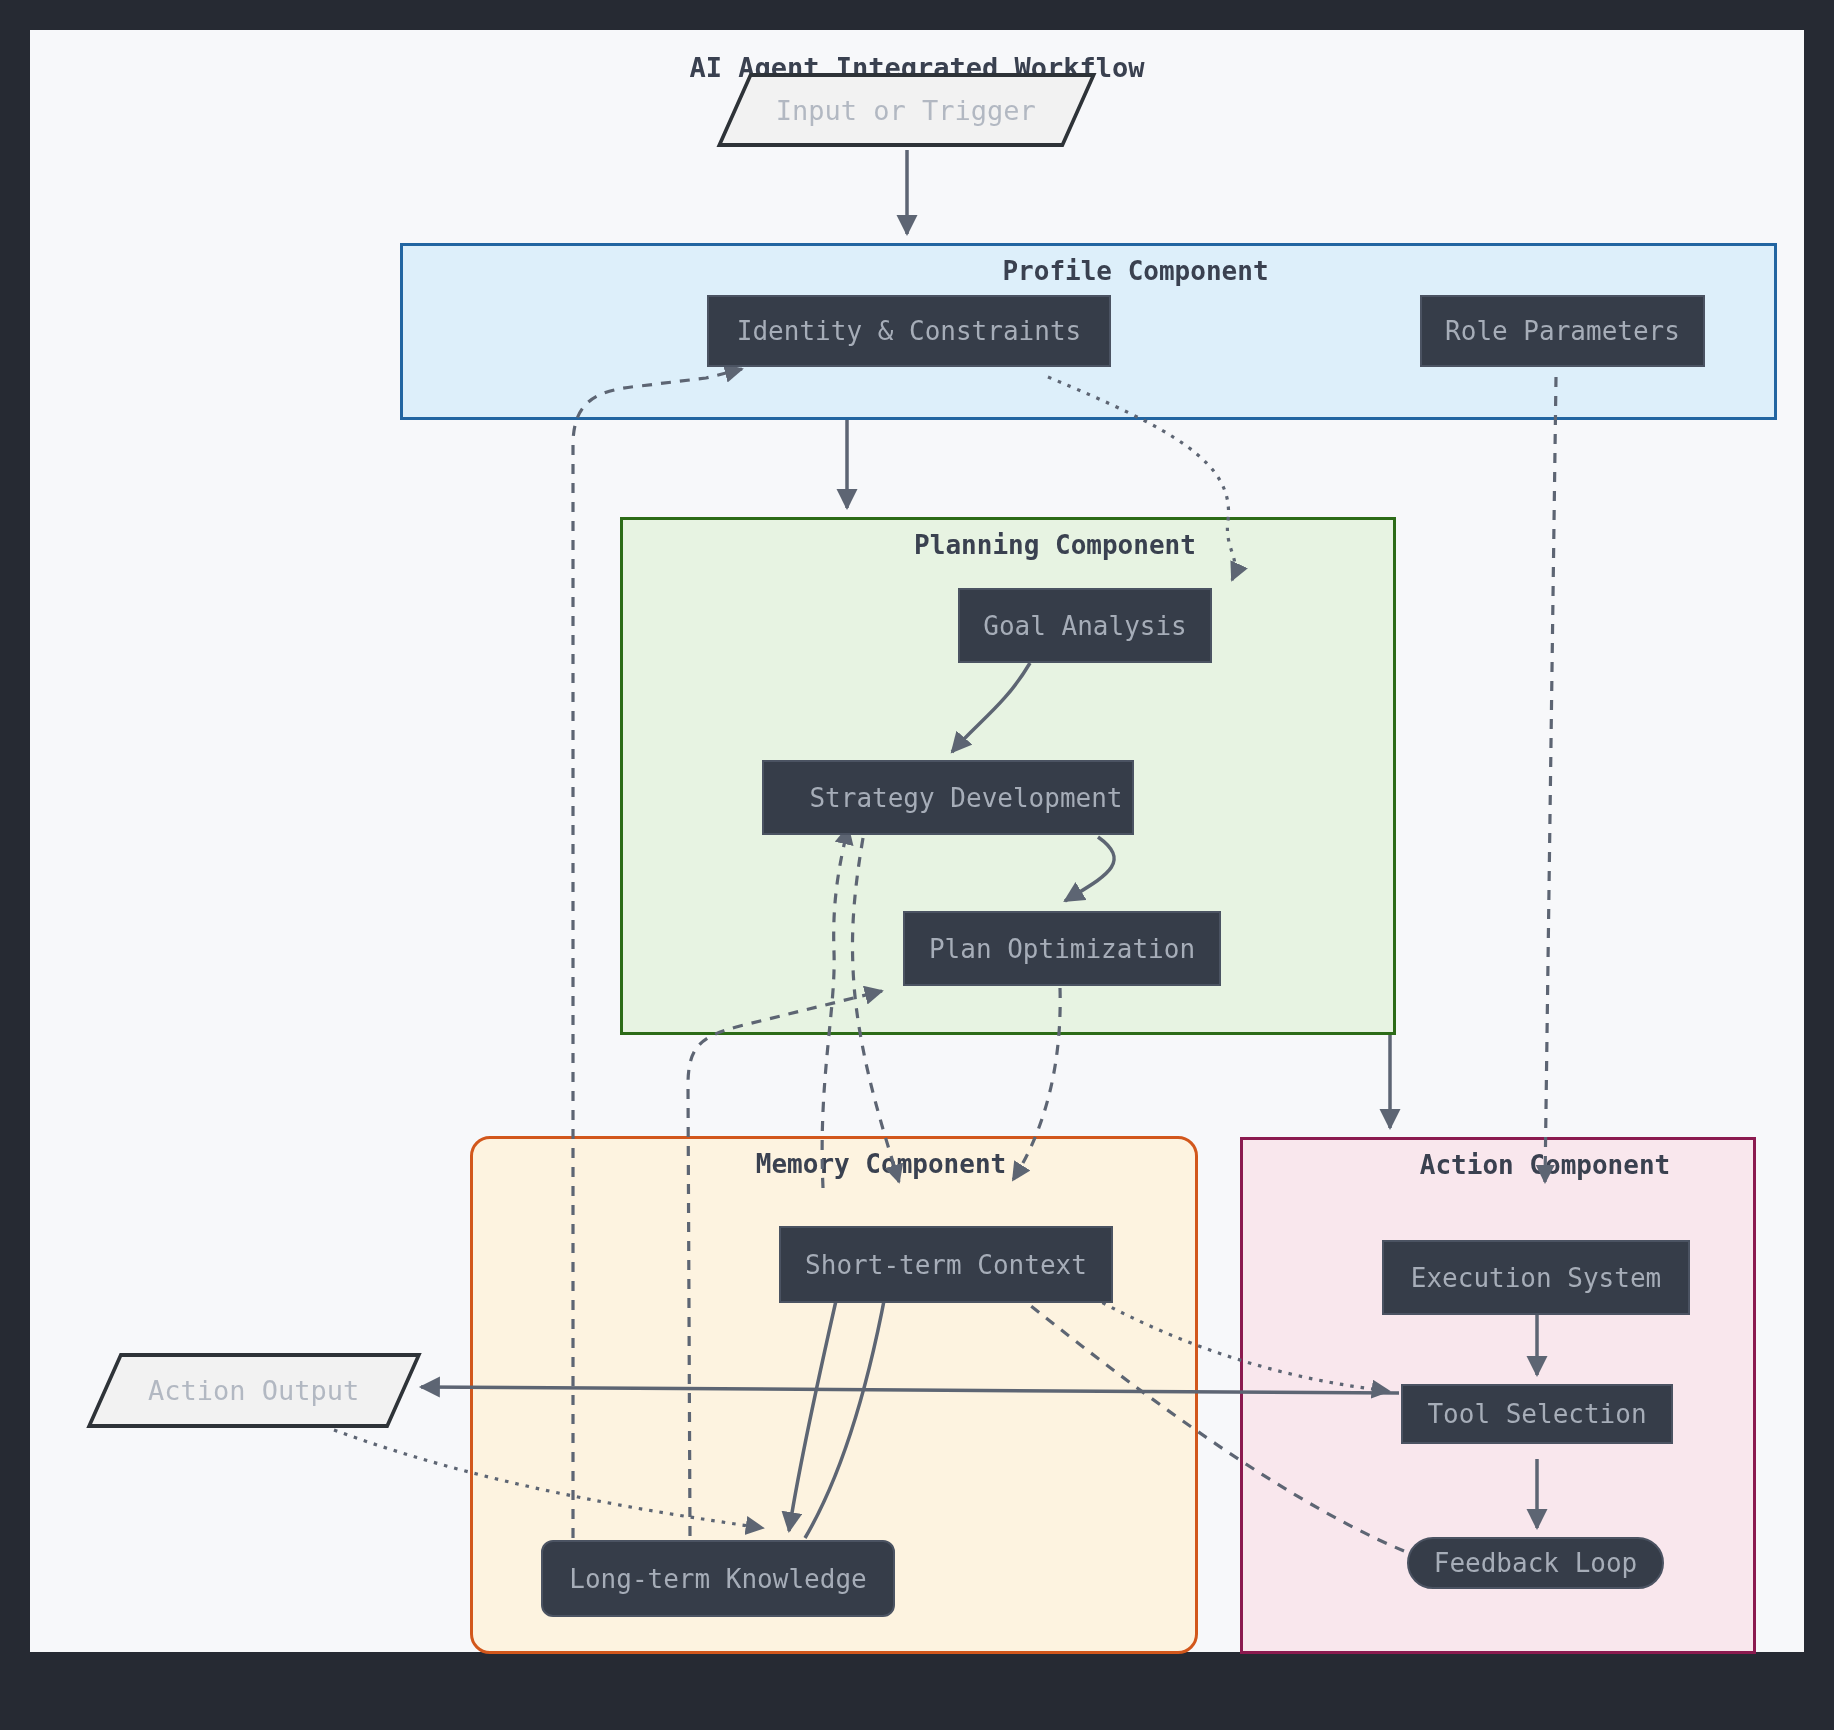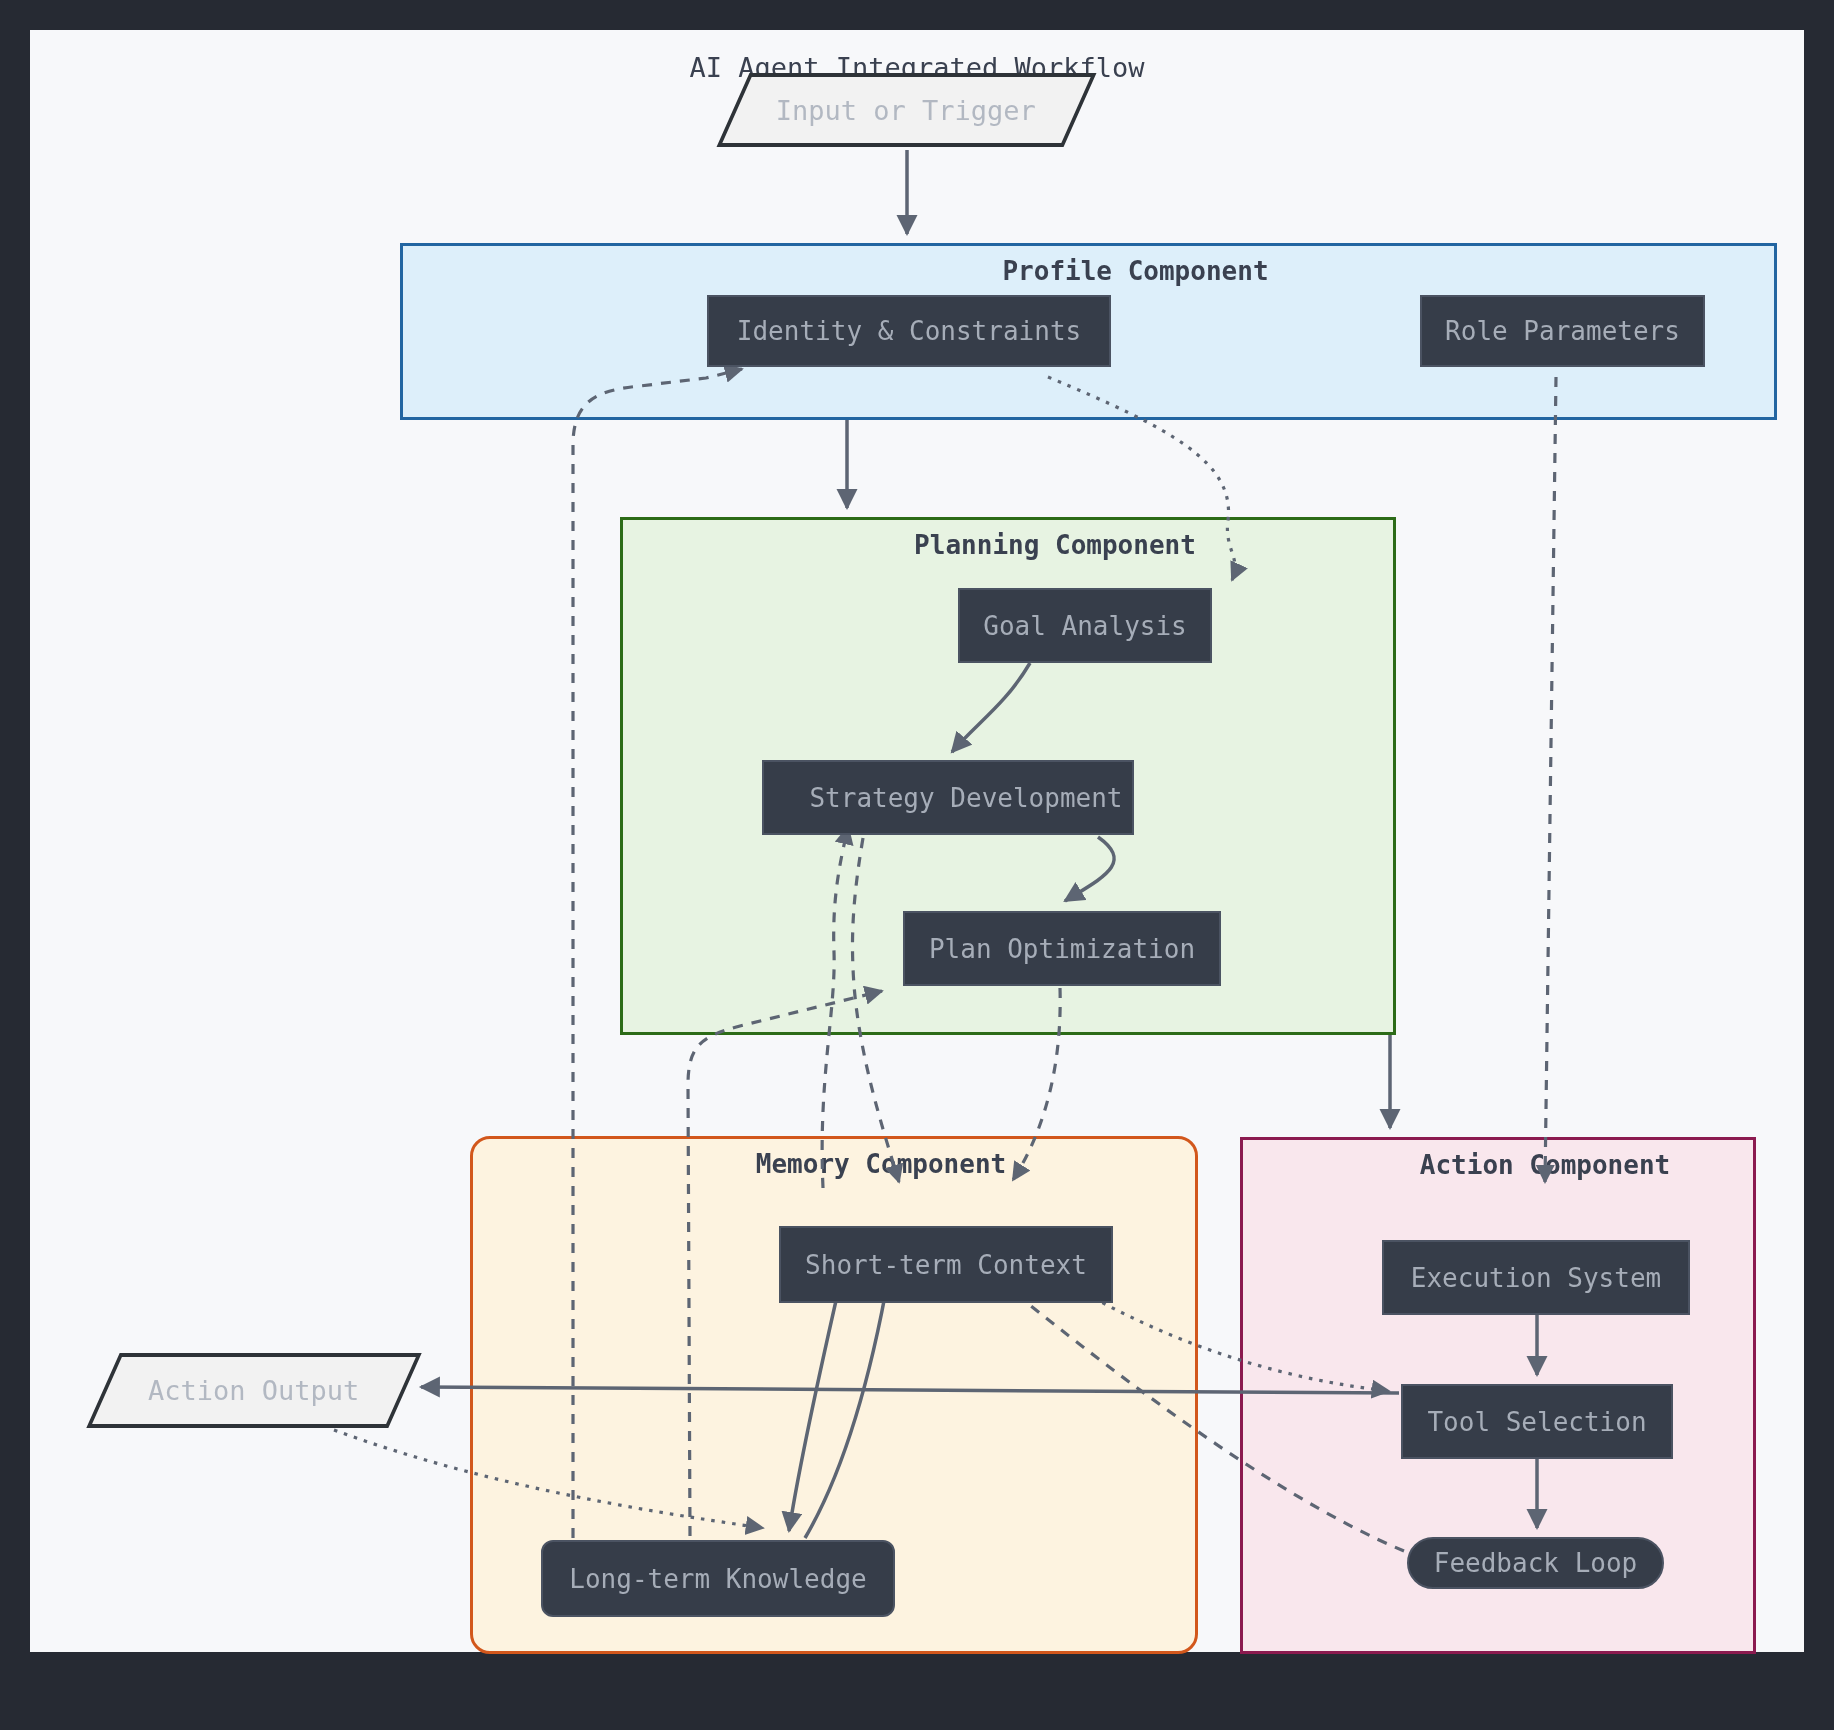--- a/index.html
+++ b/index.html
@@ -9,21 +9,21 @@
     font-family:"DejaVu Sans Mono","Liberation Mono",monospace;
     overflow:hidden;
   }
   #panel{
     position:absolute;left:30px;top:30px;width:1774px;height:1622px;
     background:var(--canvas,#f7f8fa);
   }
   .abs{position:absolute;}
   #title{
     left:0;top:22px;width:1774px;text-align:center;
-    font-size:27px;font-weight:normal;color:var(--label-text,#3a4150);
+    font-size:27px;font-weight:bold;color:var(--label-text,#3a4150);
   }
   .container{
     box-sizing:border-box;border:3px solid;z-index:1;
   }
   .container .clabel{
     position:absolute;left:7px;top:10px;width:100%;text-align:center;
     font-size:26px;font-weight:bold;color:var(--label-text,#3a4150);padding-left:40px;
   }
   #c-profile{left:370px;top:213px;width:1377px;height:177px;
     background:var(--profile-fill,#ddeffa);border-color:var(--profile-border,#2265a1);}
@@ -44,21 +44,21 @@
   }
   
   #n-identity {left:677px;top:265px;width:404px;height:72px;}
   #n-role     {left:1390px;top:265px;width:285px;height:72px;}
   #n-goal     {left:928px;top:558px;width:254px;height:75px;}
   #n-strategy {left:732px;top:730px;width:372px;height:75px;padding-left:36px;}
   #n-plan     {left:873px;top:881px;width:318px;height:75px;}
   #n-shortterm{left:749px;top:1196px;width:334px;height:77px;}
   #n-longterm {left:511px;top:1510px;width:354px;height:77px;border-radius:12px;}
   #n-execution{left:1352px;top:1162px;width:308px;height:75px;margin-top:48px;}
-  #n-tool     {left:1371px;top:1354px;width:272px;height:75px;}
+  #n-tool     {left:1371px;top:1354px;width:272px;height:60px;}
   #n-feedback {left:1377px;top:1507px;width:257px;height:52px;border-radius:32px;}
   .terminal{
     box-sizing:border-box;z-index:3;
     background:var(--terminal-fill,#f2f2f2);
     border:4px solid var(--terminal-border,#2e3338);
     transform:skewX(-24deg);
     display:flex;align-items:center;justify-content:center;
   }
   .terminal span{
     transform:skewX(24deg);

